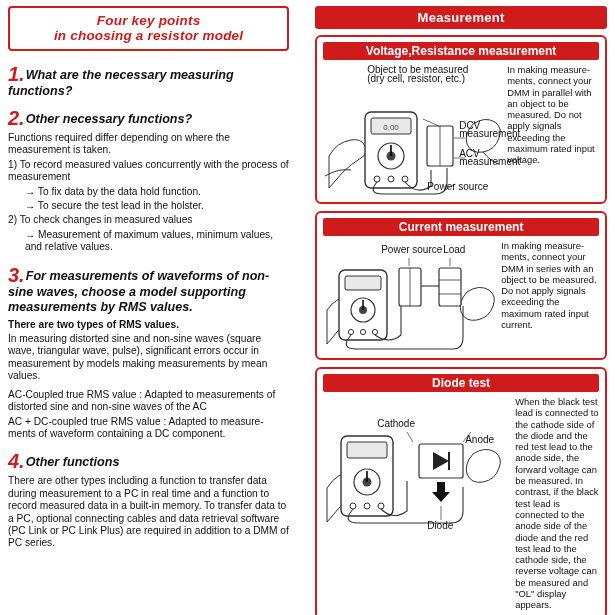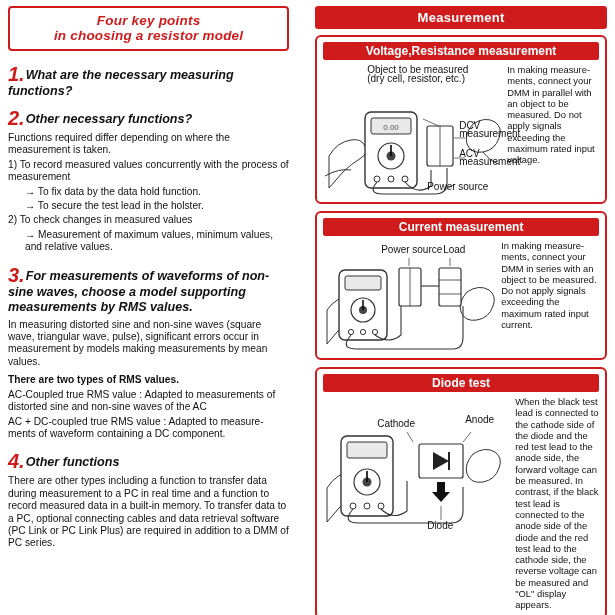--- a/index.html
+++ b/index.html
@@ -147,22 +147,22 @@
     <p class="body tight">Functions required differ depending on where the measurement is taken.</p>
     <p class="body tight">1) To record measured values concurrently with the process of measurement</p>
     <p class="body tight indent2">→ To fix data by the data hold function.</p>
     <p class="body tight indent2">→ To secure the test lead in the holster.</p>
     <p class="body tight">2) To check changes in measured values</p>
     <p class="body indent2">→ Measurement of maximum values, minimum values, and relative values.</p>
 
     <div class="q">
       <span class="qnum">3.</span><span class="txt">For measurements of waveforms of non-sine waves, choose a model supporting measurements by RMS values.</span>
     </div>
+    <p class="body tight"><b class="bold">There are two types of RMS values.</b></p>
     <p class="body">In measuring distorted sine and non-sine waves (square wave, triangular wave, pulse), significant errors occur in measurement by models making measurements by mean values.</p>
-    <p class="body tight"><b class="bold">There are two types of RMS values.</b></p>
     <p class="body tight">AC-Coupled true RMS value : Adapted to measurements of distorted sine and non-sine waves of the AC</p>
     <p class="body">AC + DC-coupled true RMS value : Adapted to measure-ments of waveform containing a DC component.</p>
 
     <div class="q">
       <span class="qnum">4.</span><span class="txt">Other functions</span>
     </div>
     <p class="body">There are other types including a function to transfer data during measurement to a PC in real time and a function to record measured data in a built-in memory. To transfer data to a PC, optional connecting cables and data retrieval software (PC Link or PC Link Plus) are required in addition to a DMM of PC series.</p>
   </div>
 
   <div class="right">
@@ -274,21 +274,21 @@
 
             <polygon points="114,86 122,86 122,96 127,96 118,106 109,96 114,96" fill="#111"></polygon>
 
             <path d="M30 113 q-12 14 6 14 l92 0 q12 0 12 -12 l0 -24" fill="none" stroke="#333" stroke-width="1.1"></path>
             <path d="M58 113 q12 12 26 2 l0 -30" fill="none" stroke="#333" stroke-width="1.1"></path>
             <line x1="90" y1="46" x2="84" y2="36" stroke="#333" stroke-width="0.7"></line>
             <line x1="140" y1="46" x2="148" y2="36" stroke="#333" stroke-width="0.7"></line>
             <line x1="118" y1="110" x2="118" y2="124" stroke="#333" stroke-width="0.7"></line>
           </svg>
           <div class="lbl" style="left:54px;top:24px;">Cathode</div>
-          <div class="lbl" style="left:142px;top:20px;">Anode</div>
+          <div class="lbl" style="left:142px;top:40px;">Anode</div>
           <div class="lbl" style="left:104px;top:126px;">Diode</div>
         </div>
         <div class="note">When the black test lead is connected to the cathode side of the diode and the red test lead to the anode side, the forward voltage can be measured. In contrast, if the black test lead is connected to the anode side of the diode and the red test lead to the cathode side, the reverse voltage can be measured and "OL" display appears.</div>
       </div>
     </div>
 
   </div>
 </div>
 
 </body></html>

